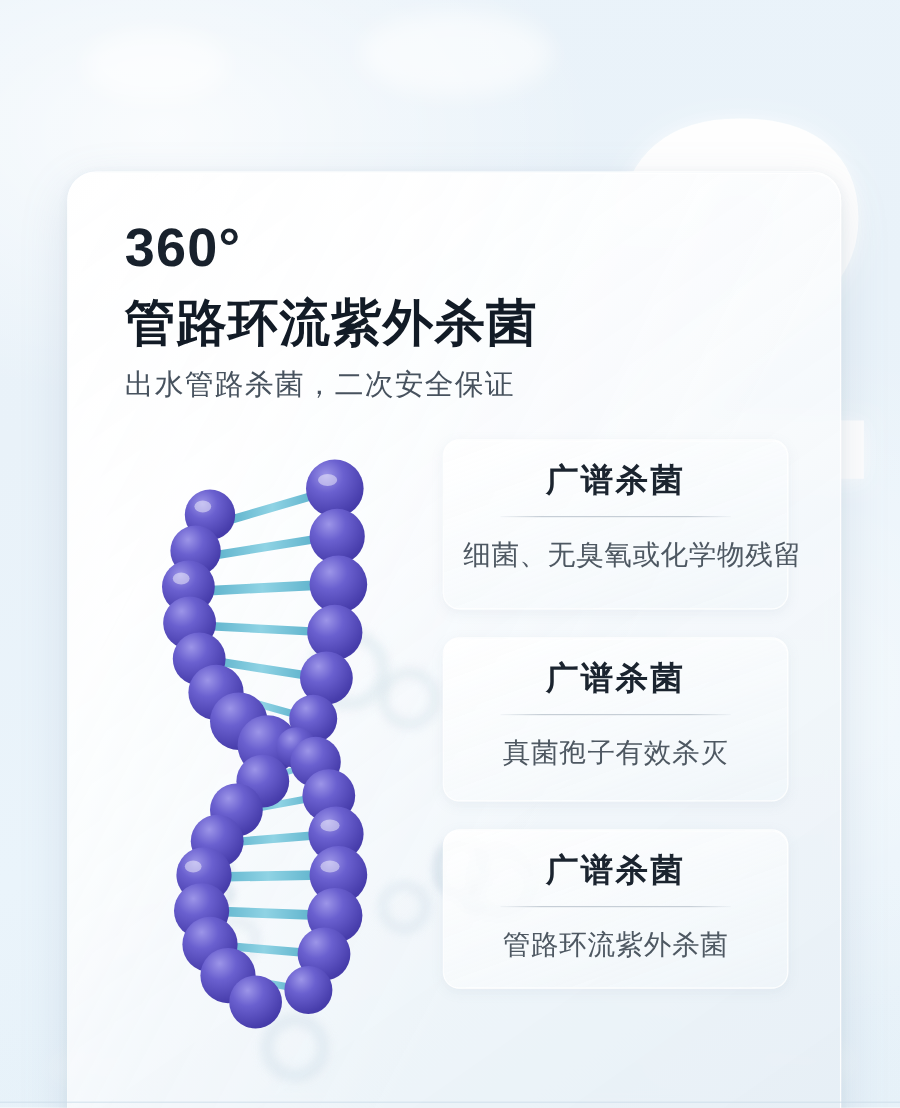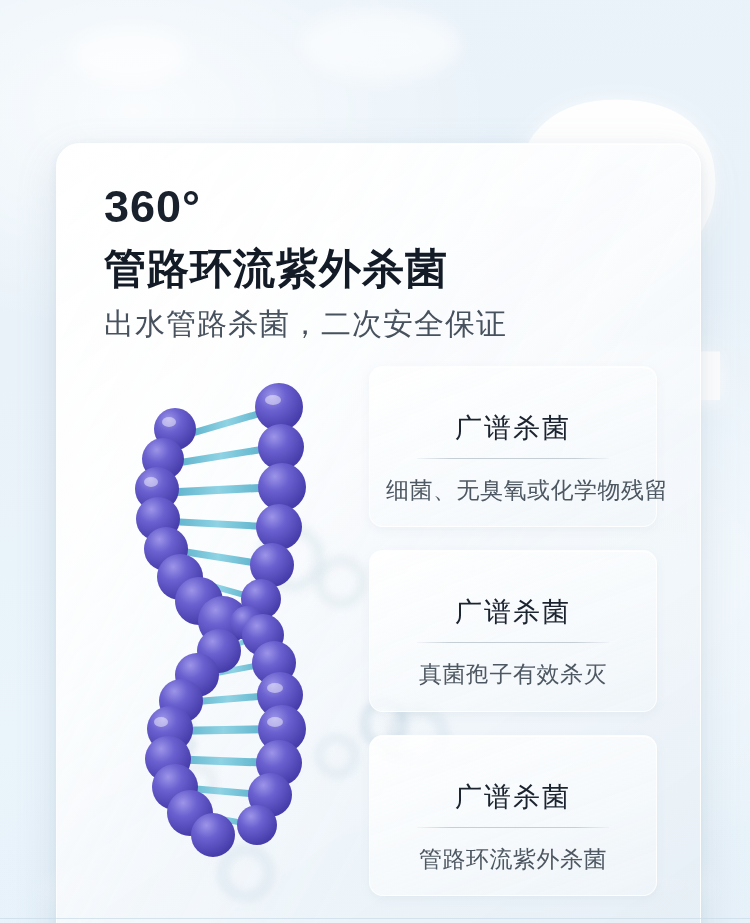--- a/index.html
+++ b/index.html
@@ -133,21 +133,21 @@
     font-size: 42px;
     font-weight: 700;
     color: #121b26;
     letter-spacing: 1px;
     line-height: 1.12;
     white-space: nowrap;
   }
 
   .sub-title {
     margin-top: 12px;
-    font-size: 30px;
+    font-size: 24px;
     font-weight: 400;
     color: #47525e;
     letter-spacing: 1px;
     white-space: nowrap;
   }
 
   
   .dna-wrap {
     position: absolute;
     left: 78px;
@@ -179,25 +179,24 @@
       inset 0 1px 0 rgba(255,255,255,0.9);
     padding: 19px 16px 22px;
     text-align: center;
   }
   .feature-card.c1 { min-height: 142px; }
   .feature-card.c2 { min-height: 137px; }
   .feature-card.c3 { min-height: 122px; }
 
   .feature-title {
     font-size: 27px;
-    font-weight: 400;
+    font-weight: 700;
     color: #1b242f;
     letter-spacing: 2px;
     line-height: 1.1;
-    margin-top: 28px;
   }
 
   .feature-divider {
     width: 192px;
     height: 1px;
     margin: 14px auto 0;
     background: linear-gradient(90deg, rgba(200,210,220,0.15) 0%, #c6ced6 18%, #c6ced6 82%, rgba(200,210,220,0.15) 100%);
   }
 
   .feature-desc {

